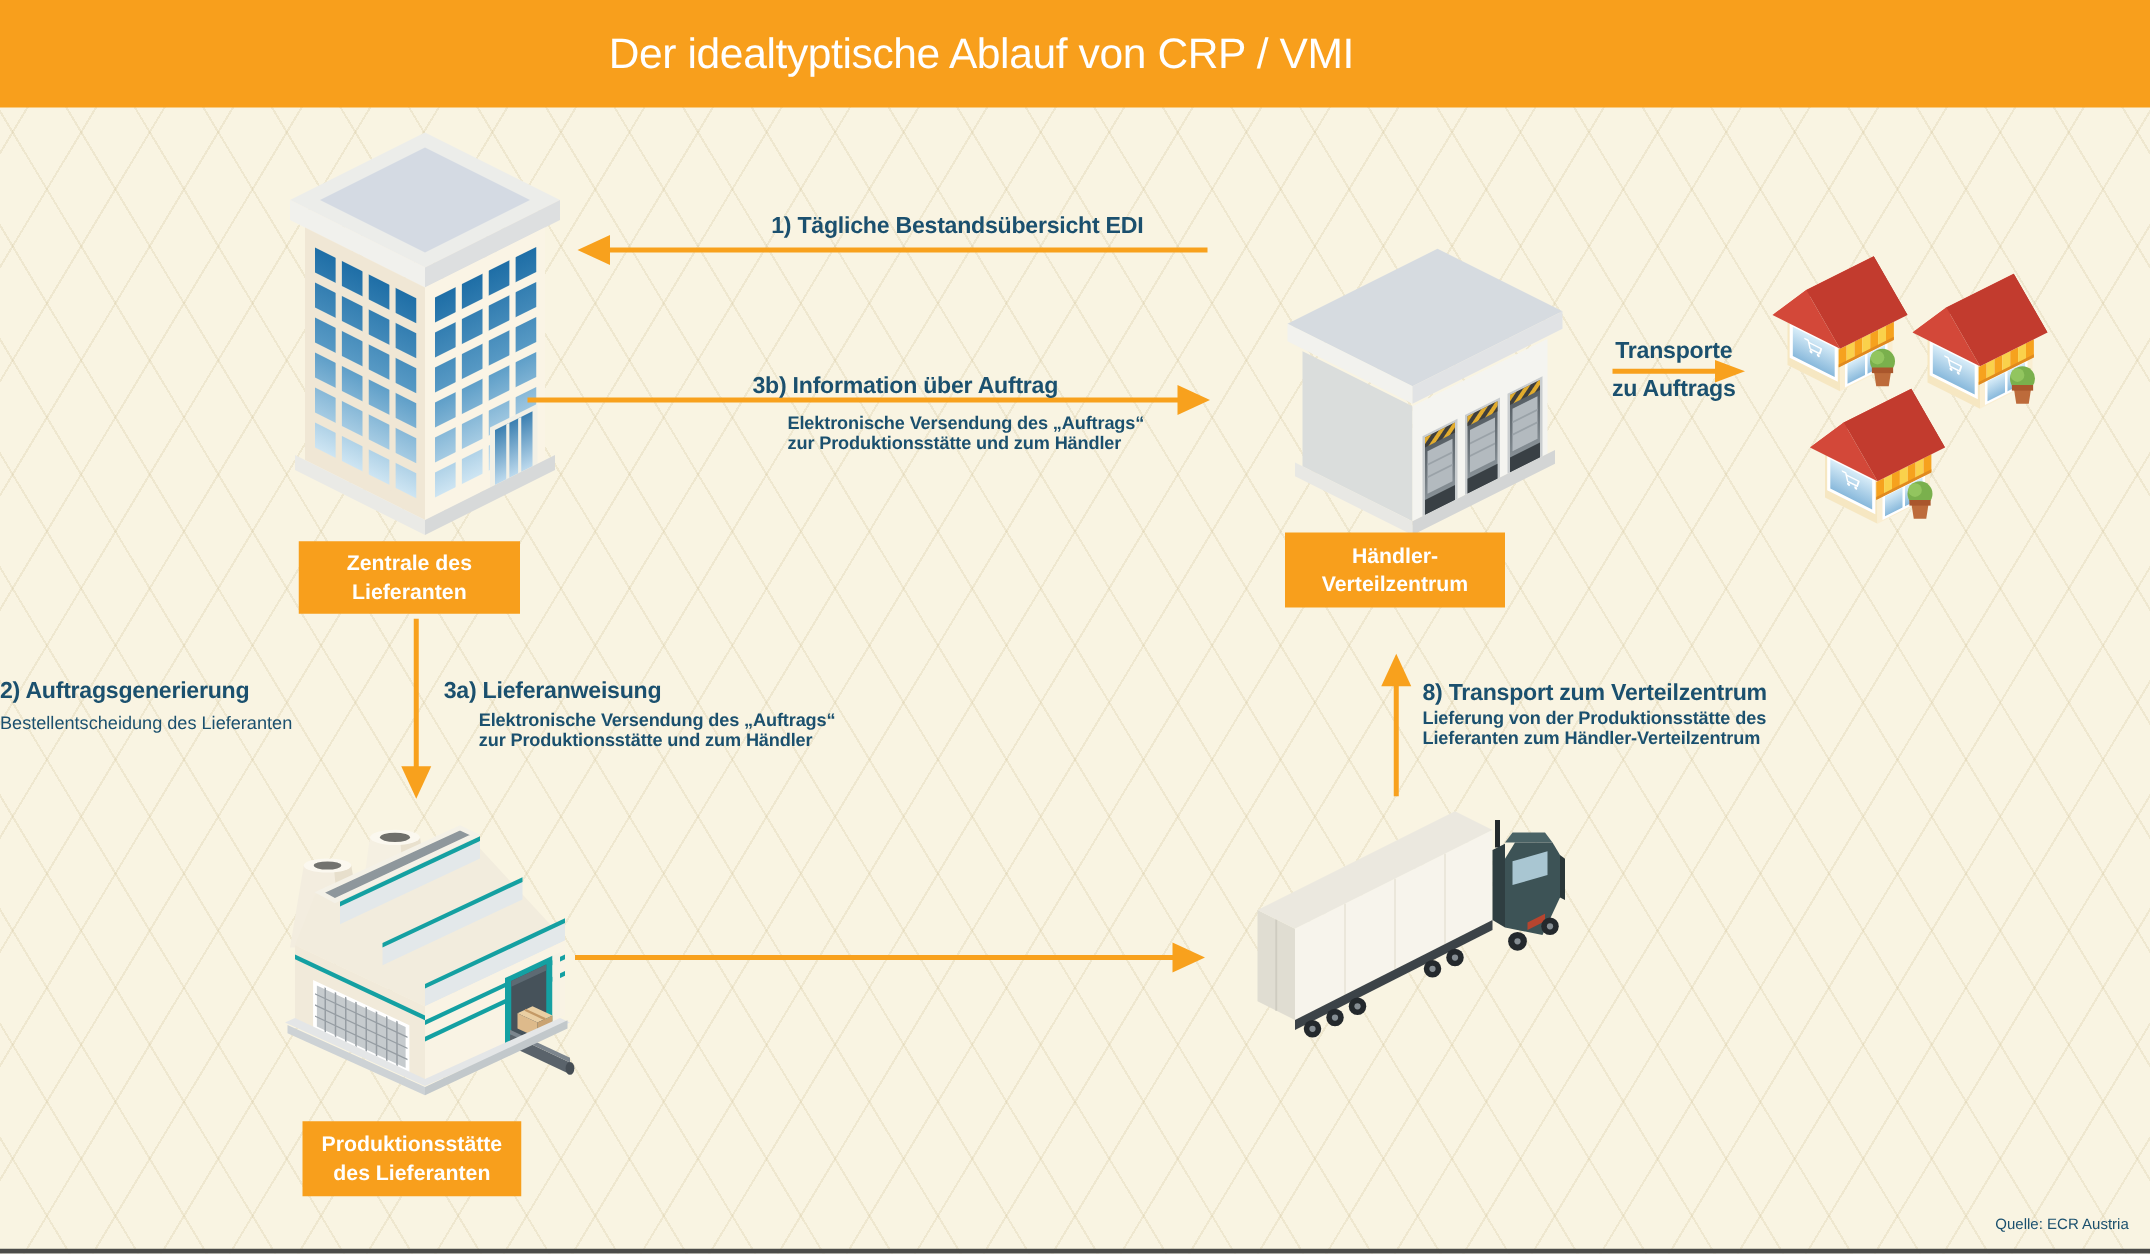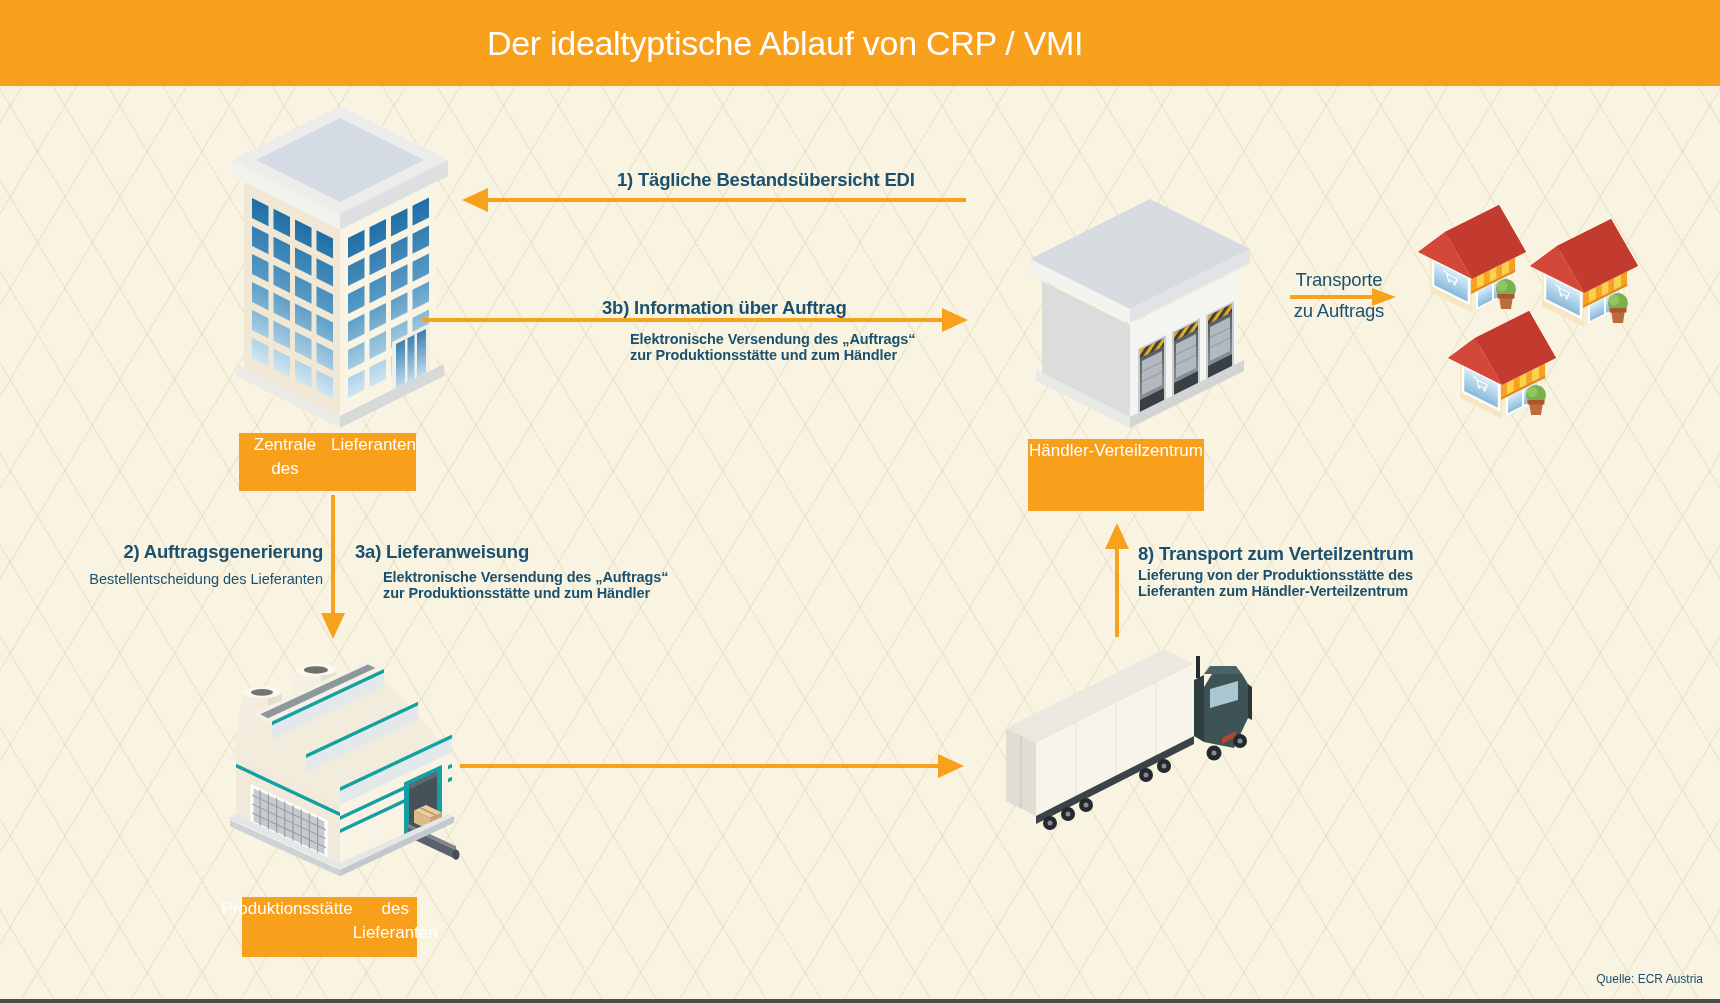--- a/index.html
+++ b/index.html
@@ -9,26 +9,26 @@
     background:
       repeating-linear-gradient(59deg, rgba(197,180,132,0.20) 0 1.6px, transparent 1.6px 47px),
       repeating-linear-gradient(-59deg, rgba(197,180,132,0.20) 0 1.6px, transparent 1.6px 47px),
       #F9F4E2;
   }
   .hdr{position:absolute;left:0;top:0;width:100%;height:86px;background:#F89F1C;}
   .hdr-title{position:absolute;left:487px;top:0;height:86px;line-height:86px;
     font-size:34px;font-weight:400;color:#FFFFFF;letter-spacing:-0.3px;white-space:nowrap;}
   .ttl{position:absolute;font-weight:700;font-size:18.5px;color:#1B506E;letter-spacing:-0.2px;white-space:nowrap;}
   .dsc{position:absolute;font-weight:600;font-size:14.5px;line-height:15.7px;color:#1B506E;letter-spacing:-0.1px;white-space:nowrap;}
-  .wrap-right{position:absolute;text-align:right;padding-left:10px;}
+  .wrap-right{position:absolute;}
   .wrap-right .t{font-weight:700;font-size:18.5px;color:#1B506E;letter-spacing:-0.2px;white-space:nowrap;}
   .wrap-right .d{margin-top:9px;font-weight:400;font-size:14.5px;line-height:15.7px;color:#1B506E;white-space:nowrap;}
-  .nlabel{position:absolute;background:#F89F1C;color:#FFFFFF;font-weight:400;font-size:17px;
-    line-height:23.5px;text-align:center;display:flex;justify-content:center;}
-  .tlabel{position:absolute;text-align:center;font-weight:400;font-size:18.5px;color:#1B506E;letter-spacing:-0.2px;white-space:nowrap;}
+  .nlabel{position:absolute;background:#F89F1C;color:#FFFFFF;font-weight:700;font-size:17px;
+    line-height:23.5px;text-align:center;display:flex;flex-direction:column;justify-content:center;}
+  .tlabel{position:absolute;text-align:center;font-weight:700;font-size:18.5px;color:#1B506E;letter-spacing:-0.2px;white-space:nowrap;}
   .arrow{position:absolute;}
   .arrow line{stroke:#F8A11D;stroke-width:4;}
   .arrow polygon{fill:#F8A11D;}
   .illus{position:absolute;}
   .src{position:absolute;right:17px;top:972px;font-size:12px;font-weight:500;color:#1B506E;}
   .bbar{position:absolute;left:0;top:999px;width:100%;height:4px;background:#4B4B49;}
 </style>
 </head>
 <body>
 
@@ -260,21 +260,21 @@
         <circle cx="216" cy="113" r="2.5" fill="#858D93"></circle>
       <circle cx="242" cy="101" r="7" fill="#24292D"></circle>
         <circle cx="242" cy="101" r="2.5" fill="#858D93"></circle>
     </g>
   </svg>
 
   <div class="nlabel" style="left:239px;top:433px;width:177px;height:58px">
     <div>Zentrale des</div>
     <div>Lieferanten</div>
   </div>
-  <div class="nlabel" style="left:1028px;top:439px;width:176px;height:72px">
+  <div class="nlabel" style="left:1028px;top:426px;width:176px;height:60px">
     <div>Händler-</div>
     <div>Verteilzentrum</div>
   </div>
   <div class="nlabel" style="left:242px;top:897px;width:175px;height:60px">
     <div>Produktionsstätte</div>
     <div>des Lieferanten</div>
   </div>
 
   <svg class="arrow" style="left:458px;top:186px" width="512" height="28">
     <line x1="26" y1="14" x2="508" y2="14"></line>

